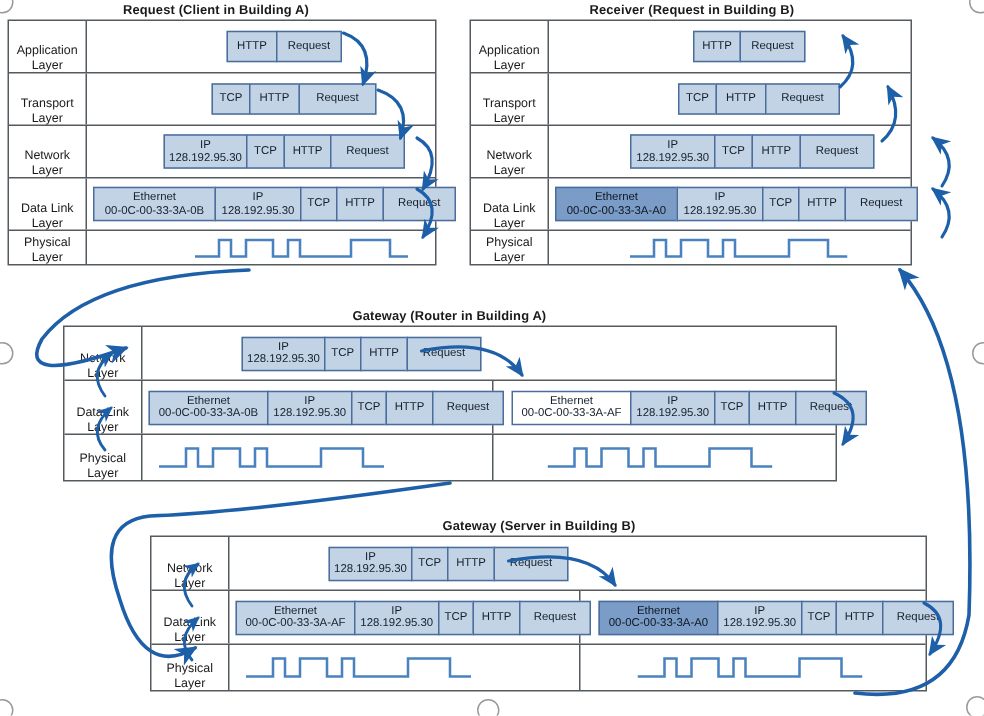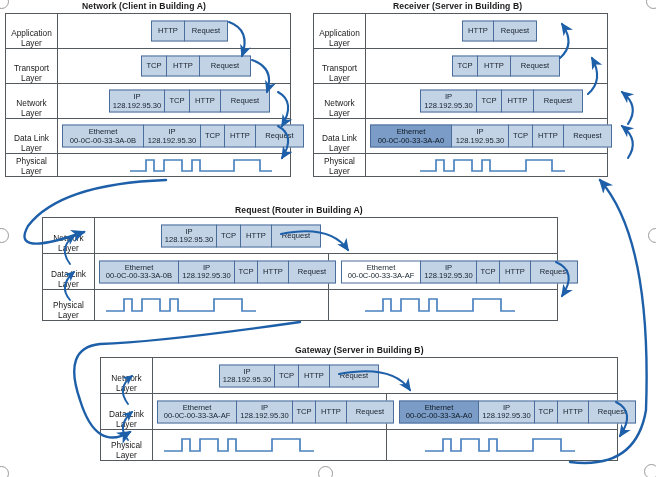--- a/index.html
+++ b/index.html
@@ -56,21 +56,21 @@
 <body>
 
 <div class="pagemark" style="left:-6px;  top:228px;"></div>
 <div class="pagemark" style="left:-6px;  top:-6px;"></div>
 <div class="pagemark" style="left:646px; top:-6px;"></div>
 <div class="pagemark" style="left:648px; top:228px;"></div>
 <div class="pagemark" style="left:318px; top:466px;"></div>
 <div class="pagemark" style="left:-6px;  top:466px;"></div>
 <div class="pagemark" style="left:644px; top:464px;"></div>
 
-<div class="panel-title" style="left:82px; top:1px;">Network (Client in Building A)</div>
+<div class="panel-title" style="left:82px; top:1px;">Request (Client in Building A)</div>
 
 <div class="panel" style="left:5px; top:13px; width:286px; height:164px;">
 
   <div class="layer-row" style="top:0; height:35px;">
     <div class="layer-label">
       <span>Application</span>
       <span>Layer</span>
     </div>
     <div class="layer-body">
       <div class="pdu" style="left:93px;height:21px;">
@@ -162,21 +162,21 @@
       <span>Layer</span>
     </div>
     <div class="layer-body">
       <svg class="wave" width="142" height="20" viewBox="0 0 142 20" style="left:72px;">
         <polyline fill="none" stroke="#4a82c0" stroke-width="1.7" points="0,16 16,16 16,5 24,5 24,16 34,16 34,5 52,5 52,16 62,16 62,5 70,5 70,16 104,16 104,5 130,5 130,16 142,16"></polyline>
       </svg>
     </div>
   </div>
 </div>
 
-<div class="panel-title" style="left:393px; top:1px;">Receiver (Server in Building B)</div>
+<div class="panel-title" style="left:393px; top:1px;">Receiver (Request in Building B)</div>
 
 <div class="panel" style="left:313px; top:13px; width:295px; height:164px;">
 
   <div class="layer-row" style="top:0; height:35px;">
     <div class="layer-label">
       <span>Application</span>
       <span>Layer</span>
     </div>
     <div class="layer-body">
       <div class="pdu" style="left:96px;height:21px;">
@@ -268,21 +268,21 @@
       <span>Layer</span>
     </div>
     <div class="layer-body">
       <svg class="wave" width="145" height="20" viewBox="0 0 145 20" style="left:54px;">
         <polyline fill="none" stroke="#4a82c0" stroke-width="1.7" points="0,16 16,16 16,5 24,5 24,16 34,16 34,5 52,5 52,16 62,16 62,5 70,5 70,16 106,16 106,5 132,5 132,16 145,16"></polyline>
       </svg>
     </div>
   </div>
 </div>
 
-<div class="panel-title" style="left:235px; top:205px;">Request (Router in Building A)</div>
+<div class="panel-title" style="left:235px; top:205px;">Gateway (Router in Building A)</div>
 
 <div class="panel" style="left:42px; top:217px; width:516px; height:104px;">
 
   <div class="layer-row" style="top:0; height:36px;">
     <div class="layer-label">
       <span>Network</span>
       <span>Layer</span>
     </div>
     <div class="layer-body">
       <div class="pdu" style="left:66px;height:23px;">

